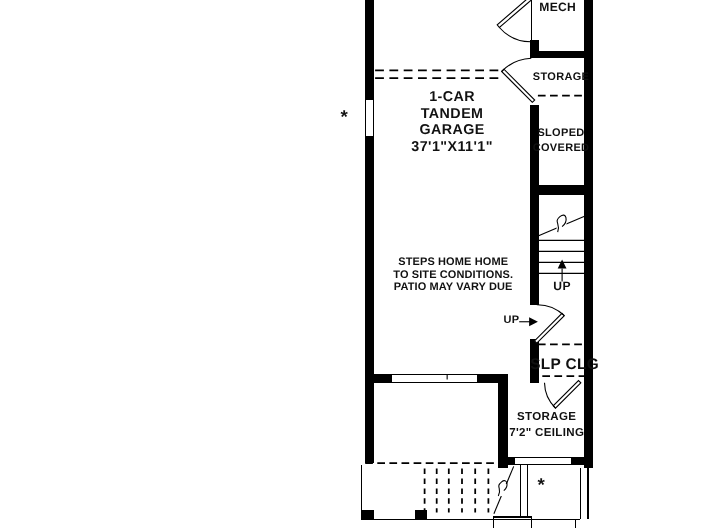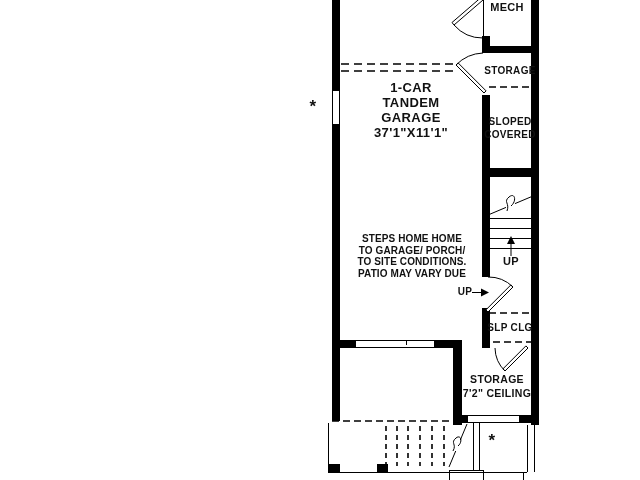--- a/index.html
+++ b/index.html
@@ -10,21 +10,21 @@
   #plan-svg{position:absolute;left:0;top:0;}
   .lbl{position:absolute;font-weight:bold;color:#111;text-align:center;letter-spacing:0.3px;white-space:nowrap;}
   .lbl div{white-space:nowrap;}
   .mech-lbl{left:482px;top:1px;width:50px;font-size:11px;}
   .storage-top-lbl{left:484px;top:65px;width:52px;font-size:10px;}
   .garage-lbl{left:350px;top:80px;width:122px;font-size:13px;line-height:15px;letter-spacing:0.4px;}
   .sloped-lbl{left:480px;top:115px;width:60px;font-size:10px;line-height:13px;}
   .note-lbl{left:337px;top:233px;width:150px;font-size:10px;line-height:11.5px;letter-spacing:0.1px;}
   .up-stairs-lbl{left:496px;top:255px;width:30px;font-size:11px;}
   .up-entry-lbl{left:454px;top:286px;width:22px;font-size:10px;}
-  .slpclg-lbl{left:482px;top:322px;width:56px;font-size:10px;}
+  .slpclg-lbl{left:482px;top:322px;width:56px;font-size:14px;}
   .patio-lbl{left:336px;top:372px;width:120px;font-size:14.5px;line-height:17px;letter-spacing:0.5px;}
   .storage-bot-lbl{left:454px;top:372px;width:86px;font-size:10.5px;line-height:14px;}
   .asterisk{font-size:17px;font-weight:bold;line-height:14px;}
   .asterisk-left{left:306px;top:100px;width:14px;}
   .asterisk-right{left:485px;top:434px;width:14px;}
 </style>
 </head>
 <body>
 
 <div id="canvas">
@@ -136,21 +136,20 @@
     <div>37'1"X11'1"</div>
   </div>
 
   <div class="lbl sloped-lbl">
     <div>SLOPED</div>
     <div>COVERED</div>
   </div>
 
   <div class="lbl note-lbl">
     <div>STEPS HOME HOME</div>
-    <div>TO GARAGE/ PORCH/</div>
     <div>TO SITE CONDITIONS.</div>
     <div>PATIO MAY VARY DUE</div>
   </div>
 
   <div class="lbl up-stairs-lbl">UP</div>
 
   <div class="lbl up-entry-lbl">UP</div>
 
   <div class="lbl slpclg-lbl">SLP CLG</div>
 

